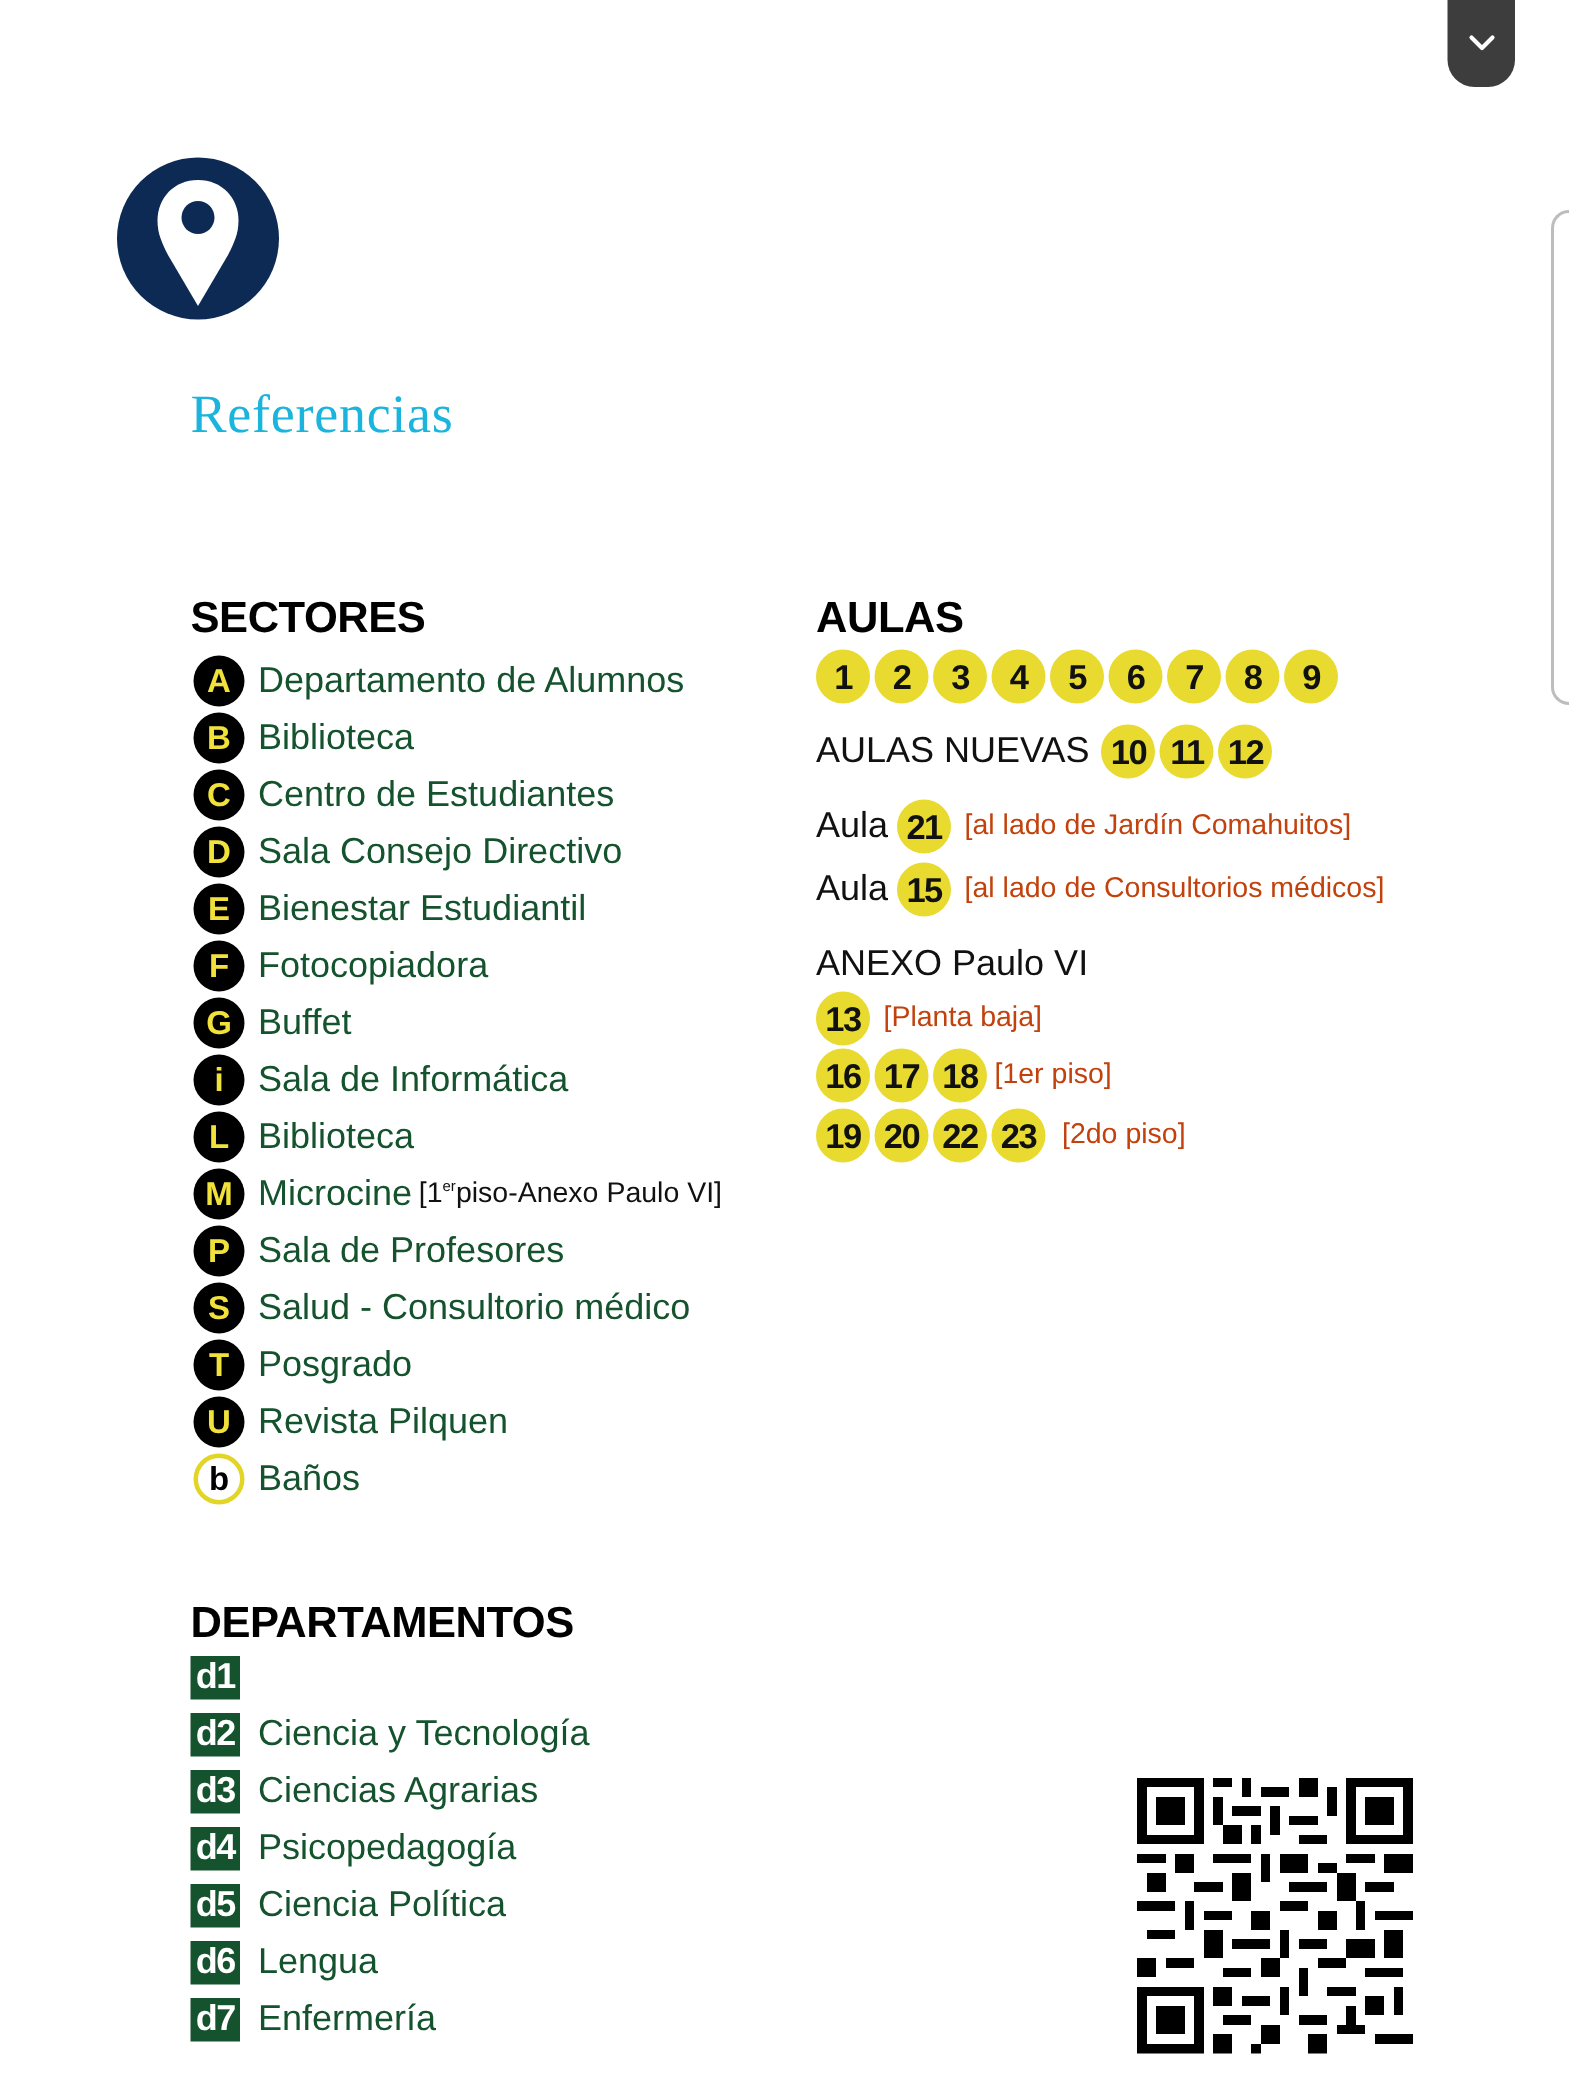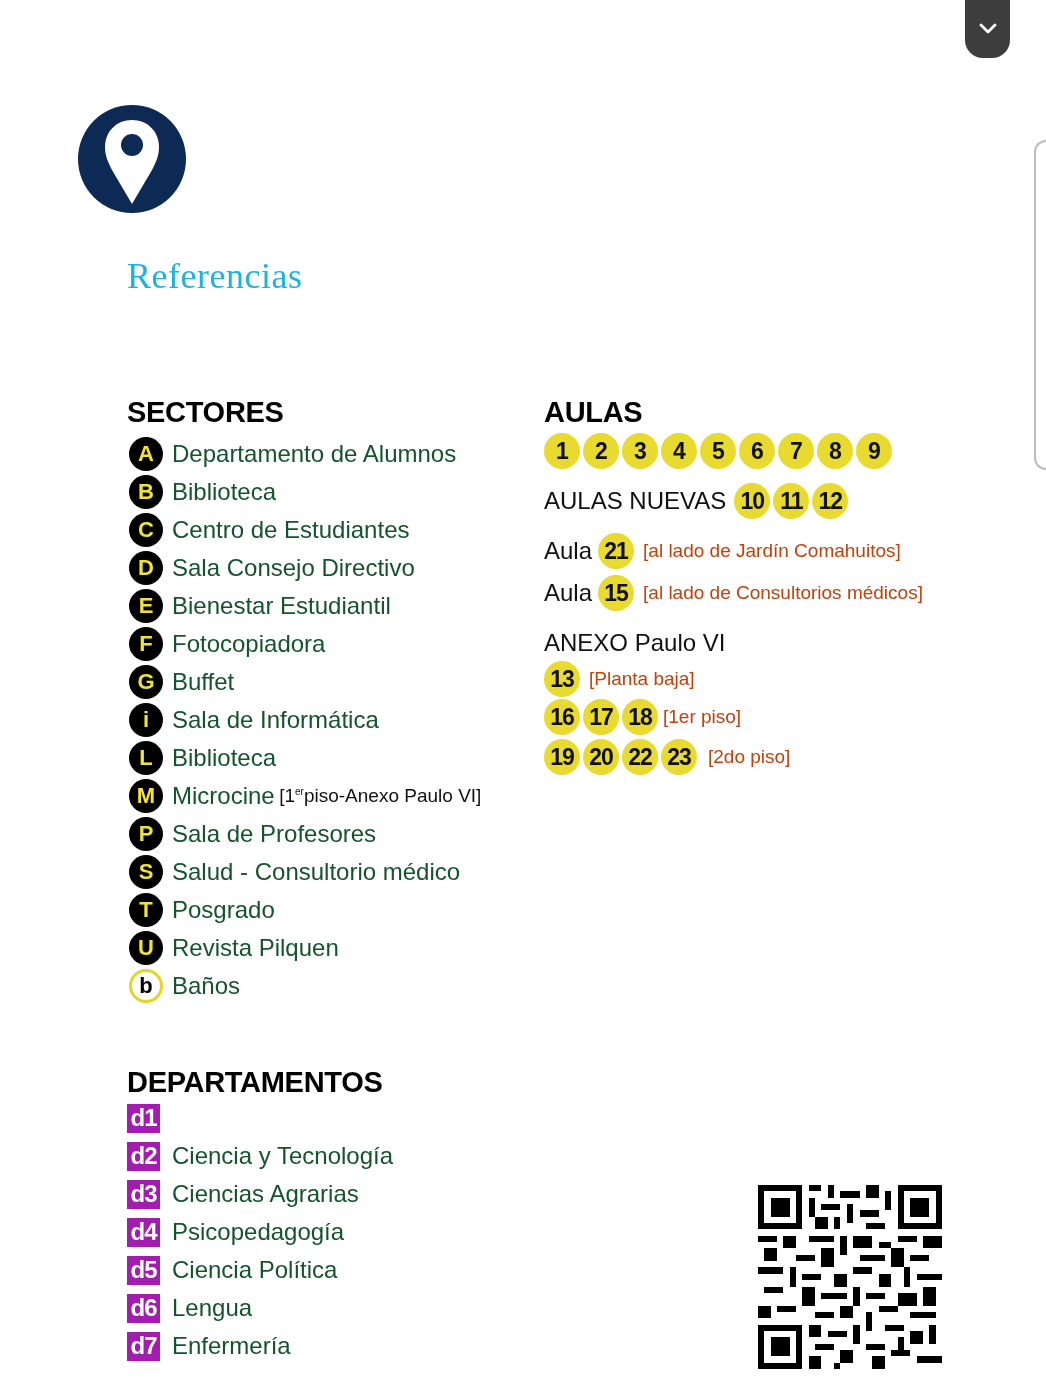--- a/index.html
+++ b/index.html
@@ -24,21 +24,21 @@
     .small { font-size:19px; }
     .sup { font-size:10px; vertical-align:super; }
     .aulas { position:absolute; left:544px; top:396px; width:440px; }
     .sub { font-size:24px; color:#111; }
     .circ { width:36px; height:36px; border-radius:50%; background:#e8da2e; color:#111;
       font-weight:bold; font-size:23px; display:inline-flex; align-items:center; justify-content:center;
       margin-right:3px; letter-spacing:-1px; }
     .circ-row { display:flex; align-items:center; }
     .note { font-size:19px; color:#c2410c; margin-left:6px; }
     .deps { position:absolute; left:127px; top:1066px; }
-    .dbox { width:33px; height:29px; background:#a21caf; color:#fff; font-weight:bold; font-size:24px;
+    .dbox { width:33px; height:29px; background:#14532d; color:#fff; font-weight:bold; font-size:24px;
       display:flex; align-items:center; justify-content:center; margin-right:12px; letter-spacing:-1px; }
     .qr { position:absolute; left:758px; top:1185px; width:184px; height:184px; }
   </style>
 </head>
 <body>
 
 <div class="collapse-btn">
   <svg width="20" height="14" viewBox="0 0 20 14">
     <polyline points="3,3 10,10 17,3" fill="none" stroke="#fff" stroke-width="2.8" stroke-linecap="round" stroke-linejoin="round"></polyline>
   </svg>

